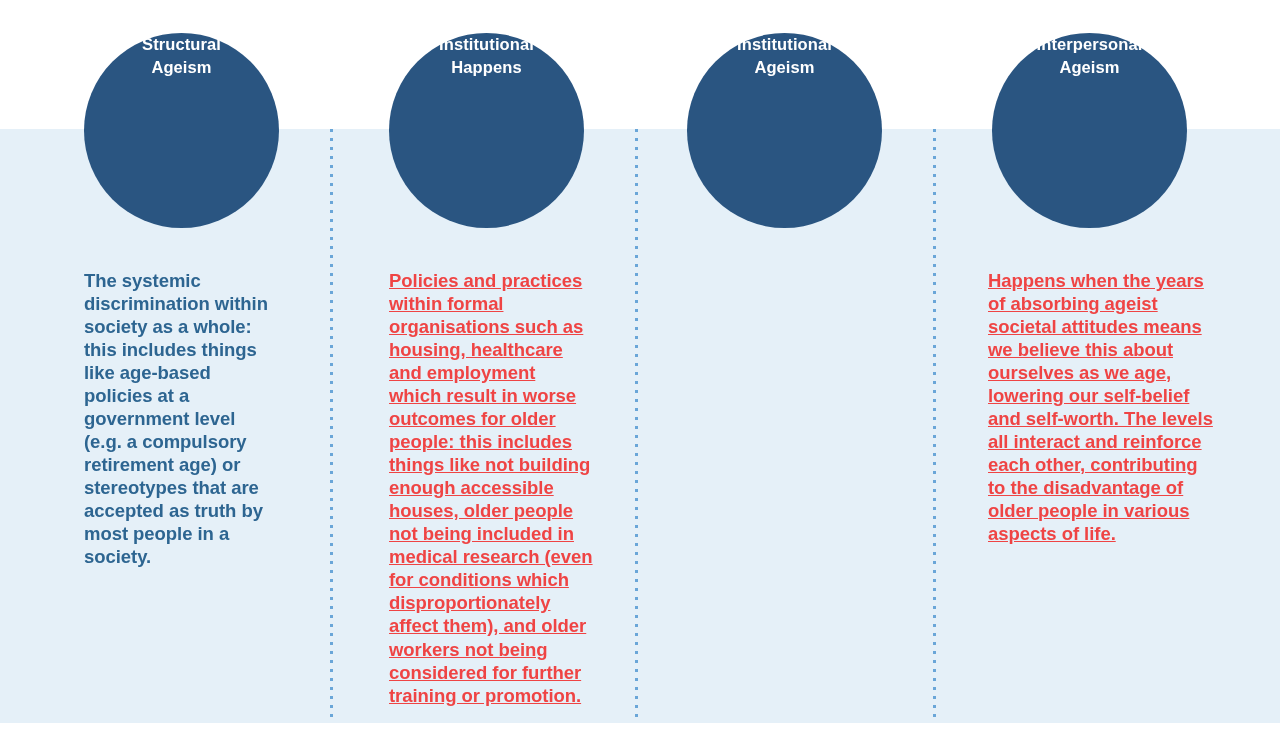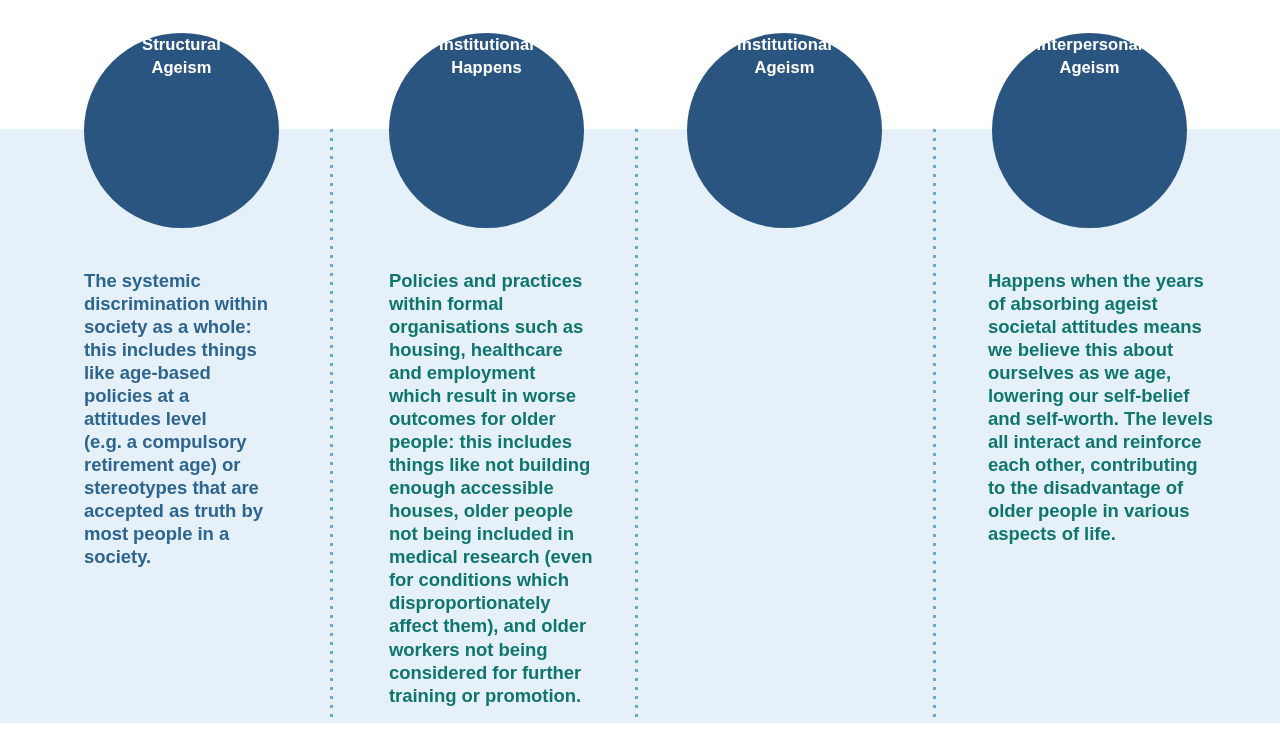--- a/index.html
+++ b/index.html
@@ -82,21 +82,21 @@
 
   .body-text {
     margin-top: 41px;
     font-size: 18.5px;
     font-weight: bold;
     line-height: 1.245;
     letter-spacing: -0.05px;
     white-space: pre-line;
   }
   .body-text.blue { color: #2d6591; }
-  .body-text.dark { color: #0f766e; }
+  .body-text.dark { color: #ef4444; text-decoration: underline; }
 
   
   .col.c2 .circle { margin-left: 0px; }
   .col.c3 .circle { margin-left: 0px; }
   .col.c4 .circle { margin-left: 4px; }
 </style>
 </head>
 <body>
 
 <div id="infographic">
@@ -111,21 +111,21 @@
     <div class="circle">
       <div class="circle-label">Structural
 Ageism</div>
     </div>
     <div class="body-text blue">The systemic
 discrimination within
 society as a whole:
 this includes things
 like age-based
 policies at a
-attitudes level
+government level
 (e.g. a compulsory
 retirement age) or
 stereotypes that are
 accepted as truth by
 most people in a
 society.</div>
   </div>
 
   <div class="col c2">
     <div class="circle">

